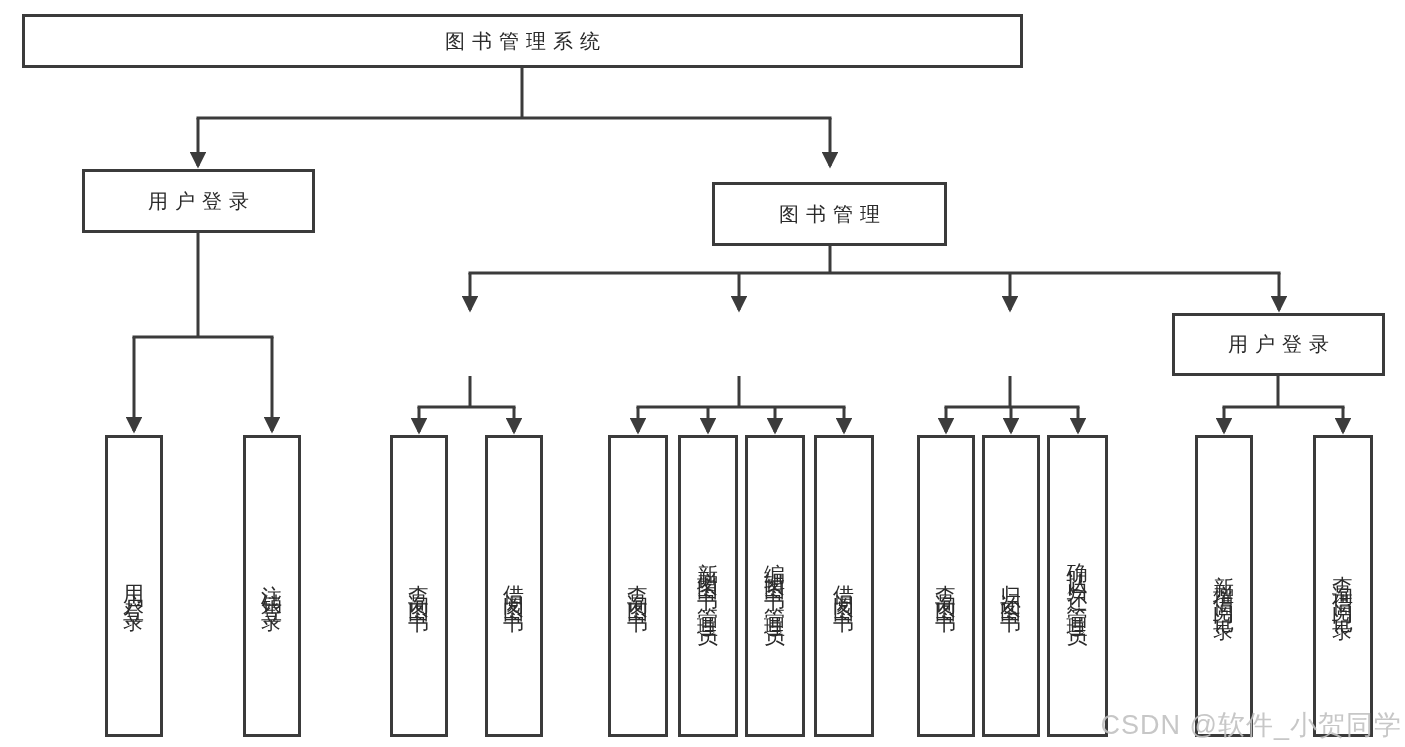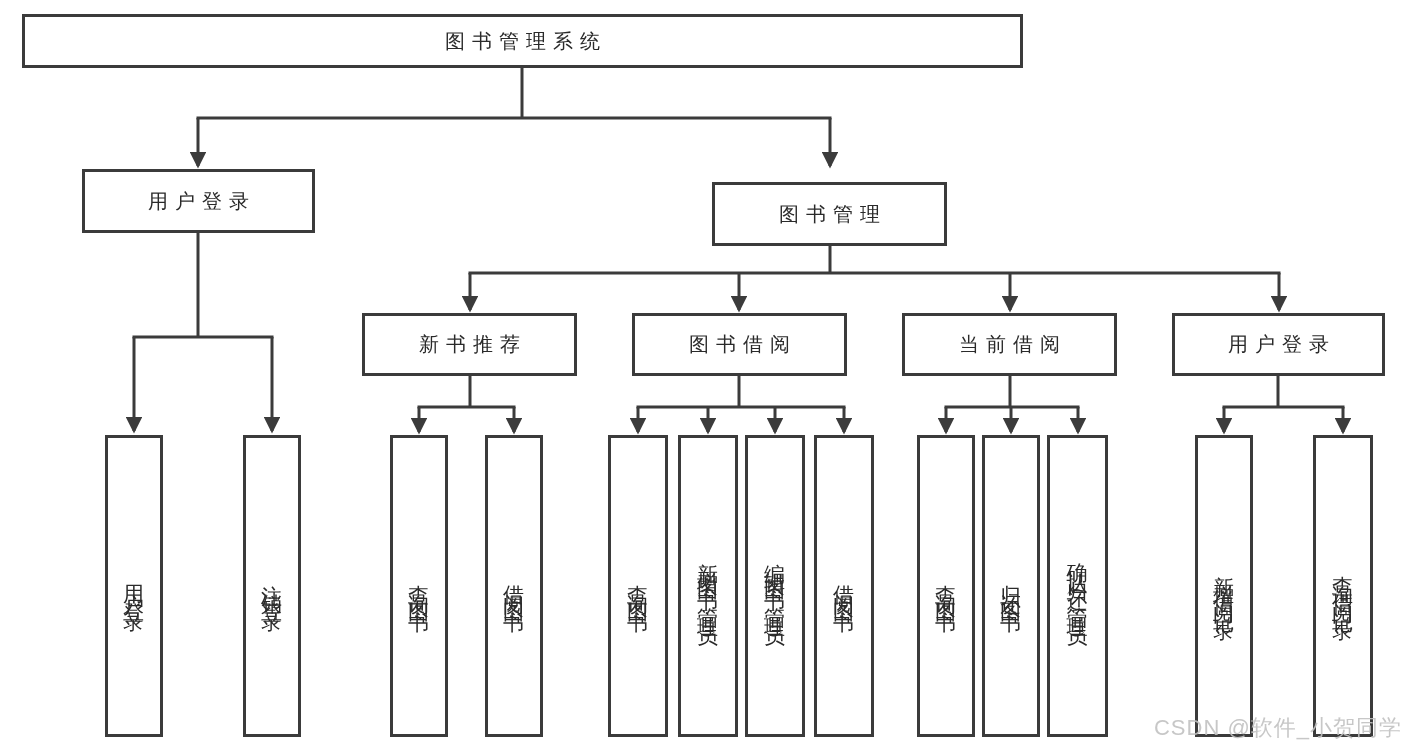--- a/index.html
+++ b/index.html
@@ -25,21 +25,21 @@
     writing-mode:vertical-rl;
     text-orientation:mixed;
     font-size:21px;
     letter-spacing:9px;
     line-height:1.1;
     white-space:nowrap;
   }
   .watermark {
     position:absolute; z-index:6;
     right:3px; bottom:4px;
-    font-size:22px;
+    font-size:27px;
     color:rgba(193,193,193,0.9);
     letter-spacing:1px;
     white-space:nowrap;
   }
 </style>
 </head>
 <body>
 
 <div class="stage">
 
@@ -97,29 +97,20 @@
     <span class="hlabel">图书管理系统</span>
   </div>
 
   <div class="box hbox" style="left:82px;top:169px;width:233px;height:64px">
     <span class="hlabel">用户登录</span>
   </div>
   <div class="box hbox" style="left:712px;top:182px;width:235px;height:64px">
     <span class="hlabel">图书管理</span>
   </div>
 
-  <div class="box hbox" style="left:362px;top:313px;width:215px;height:63px">
-    <span class="hlabel">新书推荐</span>
-  </div>
-  <div class="box hbox" style="left:632px;top:313px;width:215px;height:63px">
-    <span class="hlabel">图书借阅</span>
-  </div>
-  <div class="box hbox" style="left:902px;top:313px;width:215px;height:63px">
-    <span class="hlabel">当前借阅</span>
-  </div>
   <div class="box hbox" style="left:1172px;top:313px;width:213px;height:63px">
     <span class="hlabel">用户登录</span>
   </div>
 
   <div class="box vbox" style="left:105px;top:435px;width:58px;height:302px">
     <span class="vlabel">用户登录</span>
   </div>
   <div class="box vbox" style="left:243px;top:435px;width:58px;height:302px">
     <span class="vlabel">注销登录</span>
   </div>

